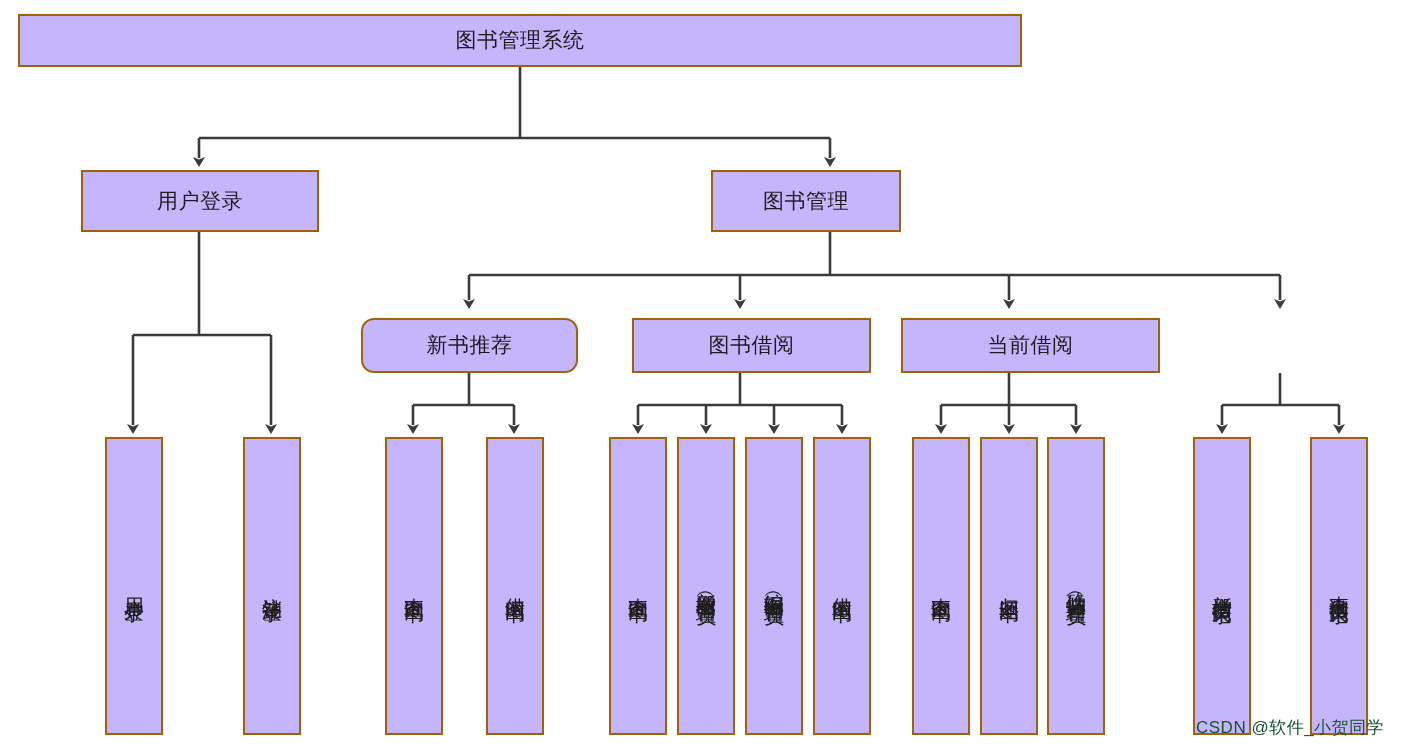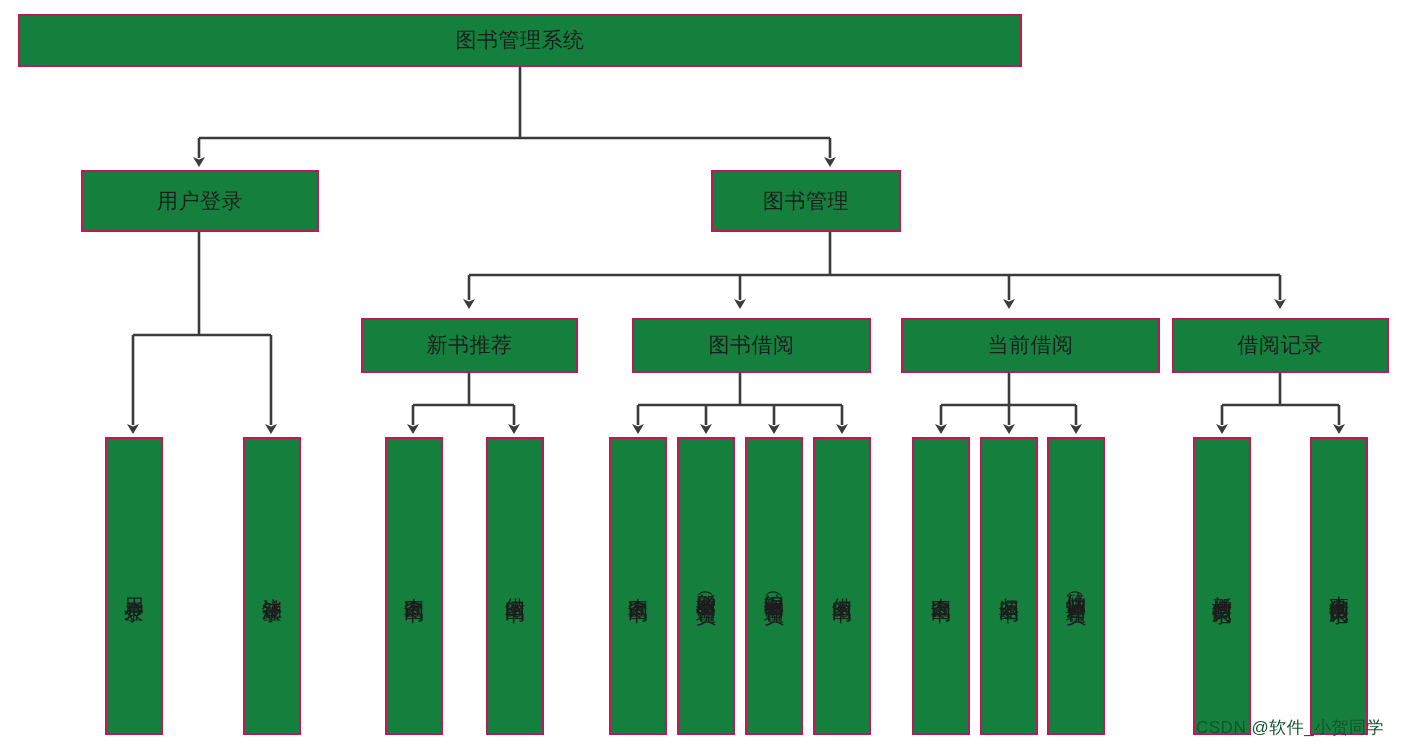--- a/index.html
+++ b/index.html
@@ -22,22 +22,22 @@
     position: absolute;
     left: 0;
     top: 0;
     width: 1405px;
     height: 747px;
     pointer-events: none;
   }
   .node {
     position: absolute;
     box-sizing: border-box;
-    background: #15803d;
-    border: 2px solid #be185d;
+    background: #c4b5fd;
+    border: 2px solid #a16207;
     display: flex;
     align-items: center;
     justify-content: center;
     color: #1d1d1d;
     z-index: 2;
   }
   .node .label {
     display: block;
     text-align: center;
     line-height: 1.18;
@@ -132,32 +132,29 @@
     <span class="label">图书管理系统</span>
   </div>
 
   <div class="node horiz" style="left:81px; top:170px; width:238px; height:62px;">
     <span class="label">用户登录</span>
   </div>
   <div class="node horiz" style="left:711px; top:170px; width:190px; height:62px;">
     <span class="label">图书管理</span>
   </div>
 
-  <div class="node horiz" style="left:361px; top:318px; width:217px; height:55px;">
+  <div class="node horiz" style="left:361px; top:318px; width:217px; height:55px;border-radius:13px;">
     <span class="label">新书推荐</span>
   </div>
   <div class="node horiz" style="left:632px; top:318px; width:239px; height:55px;">
     <span class="label">图书借阅</span>
   </div>
   <div class="node horiz" style="left:901px; top:318px; width:259px; height:55px;">
     <span class="label">当前借阅</span>
   </div>
-  <div class="node horiz" style="left:1172px; top:318px; width:217px; height:55px;">
-    <span class="label">借阅记录</span>
-  </div>
 
   <div class="node vert" style="left:105px; top:437px; width:58px; height:298px;">
     <span class="label">用户登录</span>
   </div>
   <div class="node vert" style="left:243px; top:437px; width:58px; height:298px;">
     <span class="label">注销登录</span>
   </div>
 
   <div class="node vert" style="left:385px; top:437px; width:58px; height:298px;">
     <span class="label">查询图书</span>

